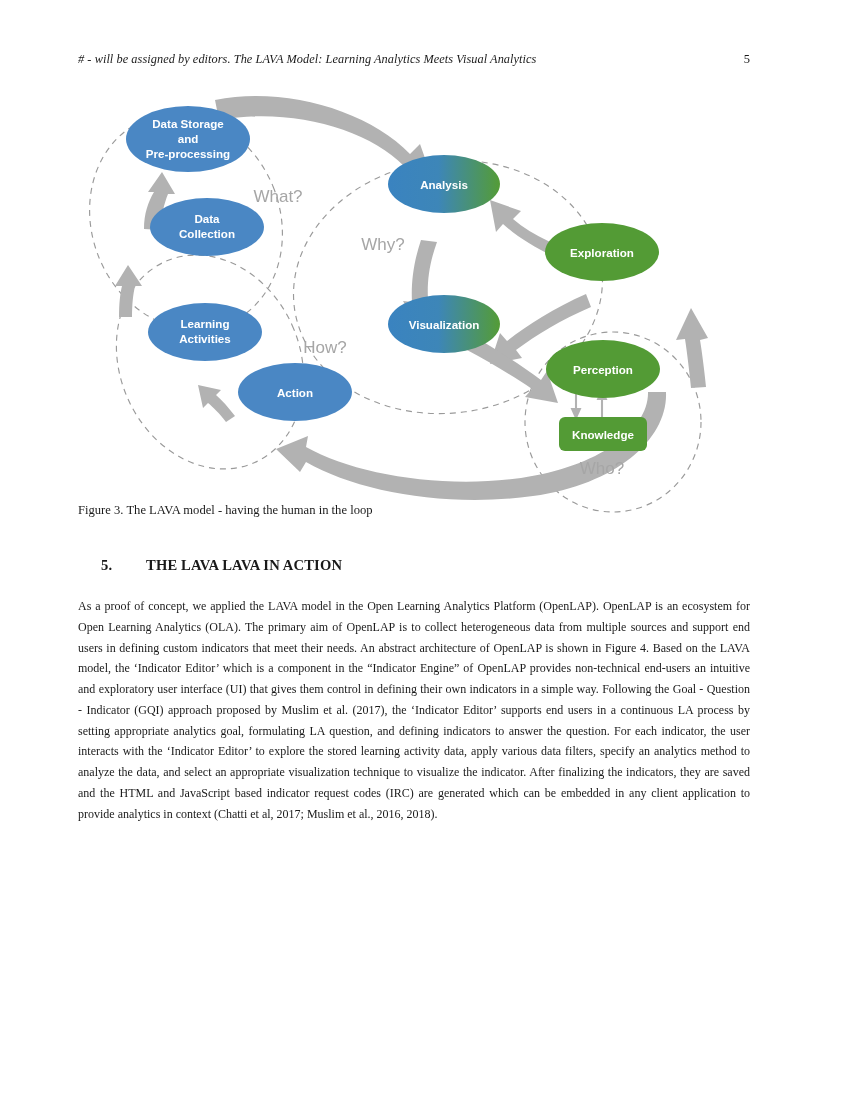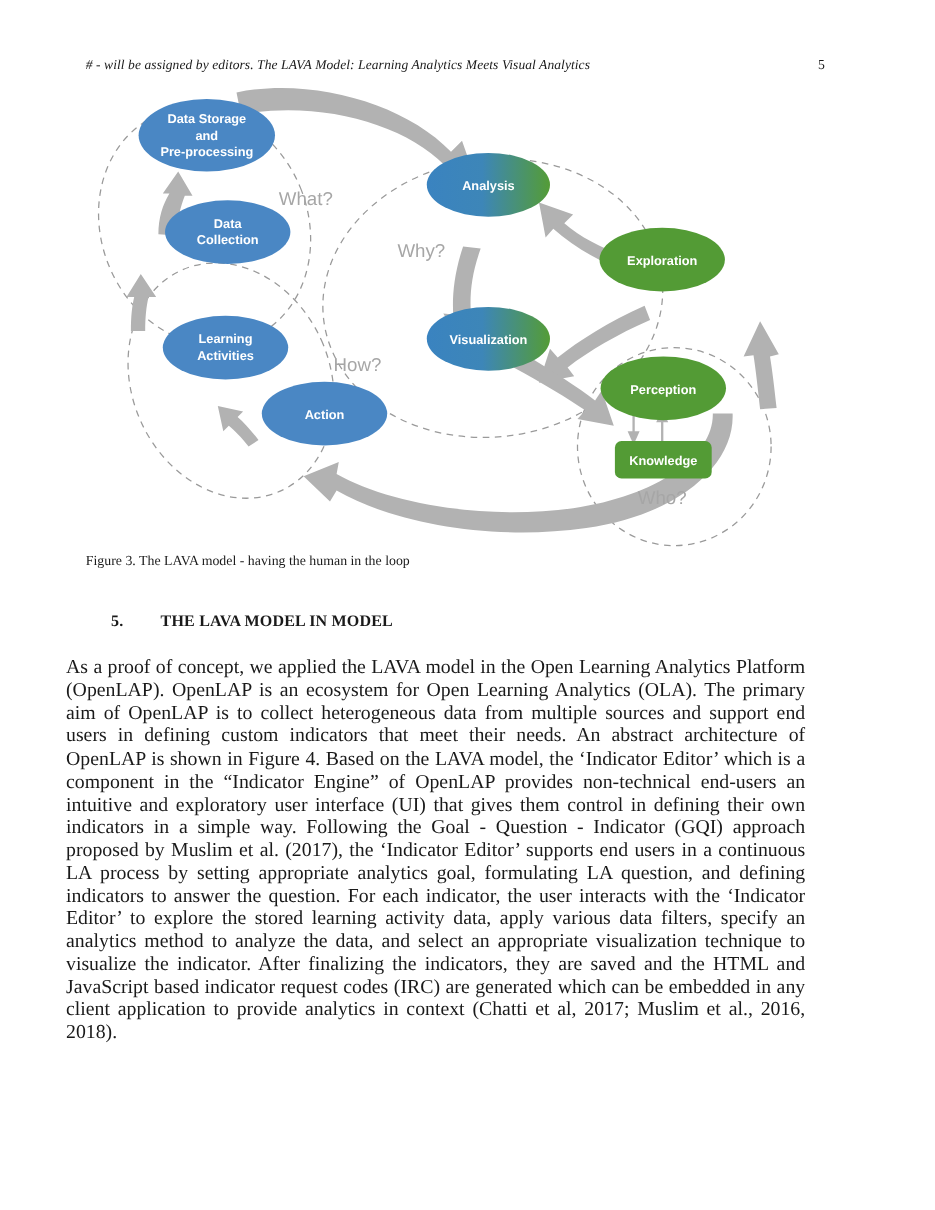--- a/index.html
+++ b/index.html
@@ -42,21 +42,21 @@
   }
   .running-head .rh-page {
     font-style: normal;
     font-size: 12.5px;
   }
 
   
   .figure-wrap {
     position: absolute;
     left: 78px;
-    top: 76px;
+    top: 92px;
     width: 672px;
     height: 440px;
   }
   .figure-svg {
     position: absolute;
     left: 0;
     top: 0;
   }
   .fig-caption {
     position: absolute;
@@ -81,24 +81,24 @@
     align-items: baseline;
   }
   .section-heading .sec-num {
     width: 45px;
     display: inline-block;
   }
 
   
   .body-text {
     position: absolute;
-    left: 60px;
+    left: 78px;
     top: 596px;
     width: 672px;
-    font-size: 18px;
+    font-size: 12px;
     line-height: 20.75px;
     text-align: justify;
     font-family: "Liberation Serif", serif;
     hyphens: none;
   }
   .body-text p {
     margin: 0;
   }
 
   
@@ -257,20 +257,20 @@
       <text class="q-label" x="247" y="261" font-size="17">How?</text>
       <text class="q-label" x="305" y="158" font-size="17">Why?</text>
       <text class="q-label" x="524" y="382" font-size="17">Who?</text>
     </svg>
   </div>
 
   <div class="fig-caption">Figure 3. The LAVA model - having the human in the loop</div>
 
   <div class="section-heading">
     <span class="sec-num">5.</span>
-    <span>THE LAVA MODEL IN MODEL</span>
+    <span>THE LAVA LAVA IN ACTION</span>
   </div>
 
   <div class="body-text">
     <p>As a proof of concept, we applied the LAVA model in the Open Learning Analytics Platform (OpenLAP). OpenLAP is an ecosystem for Open Learning Analytics (OLA). The primary aim of OpenLAP is to collect heterogeneous data from multiple sources and support end users in defining custom indicators that meet their needs. An abstract architecture of OpenLAP is shown in Figure 4. Based on the LAVA model, the ‘Indicator Editor’ which is a component in the “Indicator Engine” of OpenLAP provides non-technical end-users an intuitive and exploratory user interface (UI) that gives them control in defining their own indicators in a simple way. Following the Goal - Question - Indicator (GQI) approach proposed by Muslim et al. (2017), the ‘Indicator Editor’ supports end users in a continuous LA process by setting appropriate analytics goal, formulating LA question, and defining indicators to answer the question. For each indicator, the user interacts with the ‘Indicator Editor’ to explore the stored learning activity data, apply various data filters, specify an analytics method to analyze the data, and select an appropriate visualization technique to visualize the indicator. After finalizing the indicators, they are saved and the HTML and JavaScript based indicator request codes (IRC) are generated which can be embedded in any client application to provide analytics in context (Chatti et al, 2017; Muslim et al., 2016, 2018).</p>
   </div>
 
 </div>
 
 </body></html>

